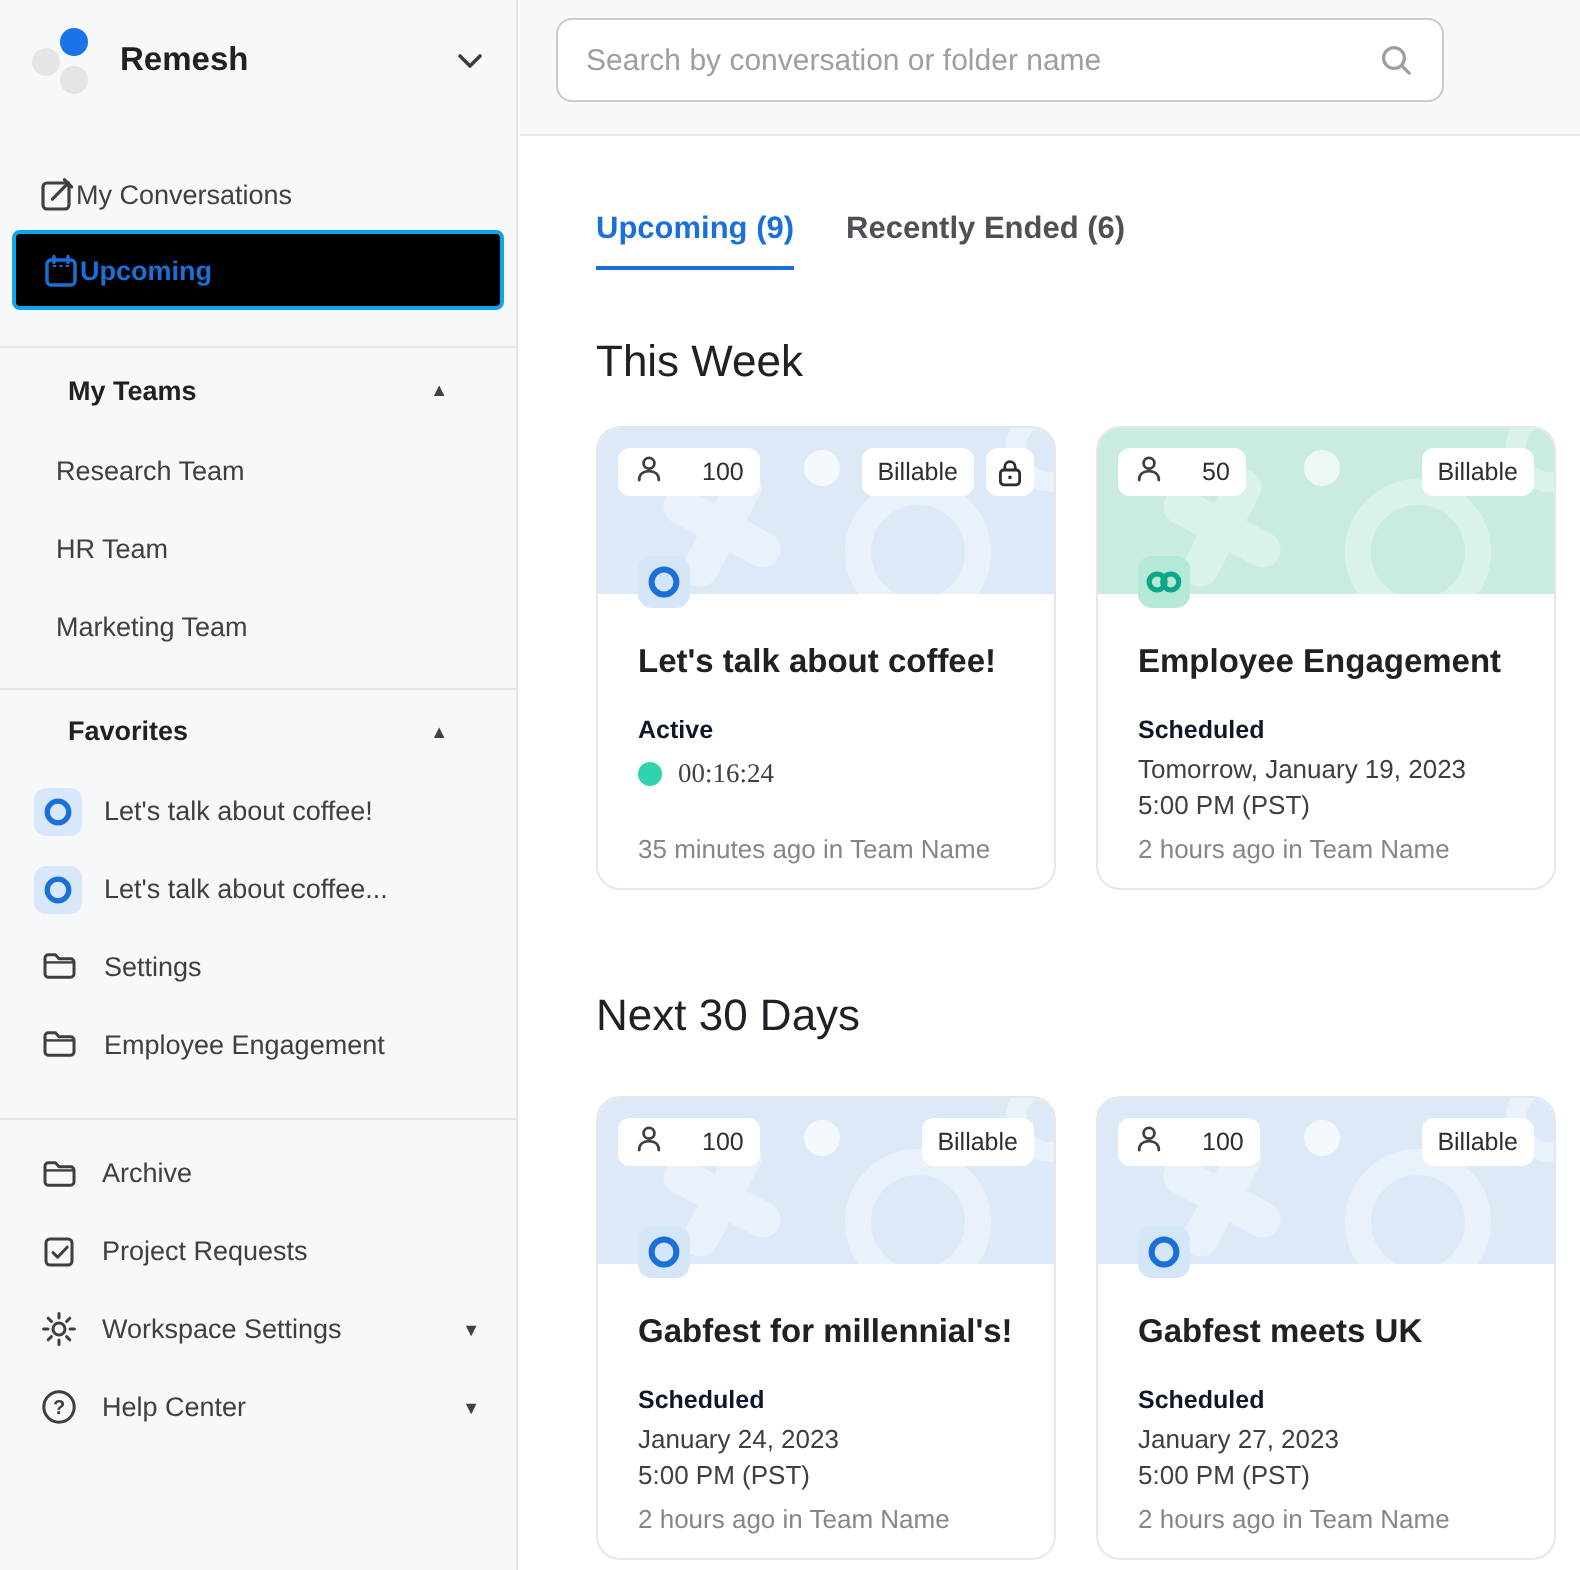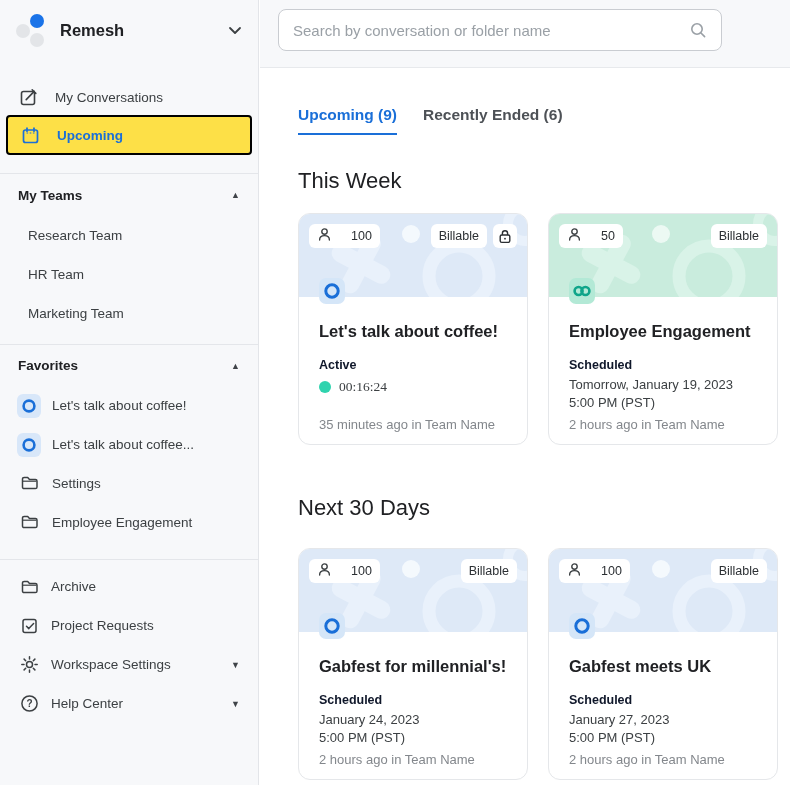--- a/index.html
+++ b/index.html
@@ -15,27 +15,27 @@
   .dot.d1 { left:2px; top:13px; background:#e3e5e8; }
   .dot.d2 { left:16px; top:3px;  background:#1a73e8; }
   .dot.d3 { left:16px; top:22px; background:#e3e5e8; }
   .logo-name { font-size:16.5px; font-weight:bold; margin-left:8px; color:#202124; }
   .logo-chevron { margin-left:auto; display:flex; align-items:center; cursor:pointer; }
 
   .nav-list { margin-top:22px; }
   .nav-item { display:flex; align-items:center; height:30px; padding-left:18px;
     font-size:13.5px; color:#3c4043; cursor:pointer; }
   .nav-item .nicon { width:20px; display:flex; justify-content:center; }
-  .nav-item .nlabel { margin-left:17px;text-align:right; }
+  .nav-item .nlabel { margin-left:0;text-align:right; }
   .nav-item.active { height:40px; margin:3px 6px 0 6px; padding-left:12px;
-    background:#fde047; border:2px solid #000000; border-radius:4px;
+    background:#000000; border:2px solid #0ea5e9; border-radius:4px;
     color:#1a6fd8; font-weight:bold; }
 
   .divider { border:none; border-top:1px solid #e4e6ea; margin:0; }
-  .sec-head { display:flex; align-items:center; padding:0 18px;
+  .sec-head { display:flex; align-items:center; padding:0 34px;
     font-size:13.5px; font-weight:bold; color:#202124; cursor:pointer; }
   .sec-head .tri { margin-left:auto; font-size:9px; color:#3f4348; }
 
   .team-item { display:flex; align-items:center; height:39px; padding-left:28px;
     font-size:13.5px; color:#3c4043; cursor:pointer; }
 
   .fav-item { display:flex; align-items:center; height:39px; padding-left:16px;
     font-size:13.5px; color:#3c4043; cursor:pointer; }
   .fav-item .ficon { width:26px; display:flex; justify-content:center; align-items:center; }
   .fav-item .flabel { margin-left:10px; }

